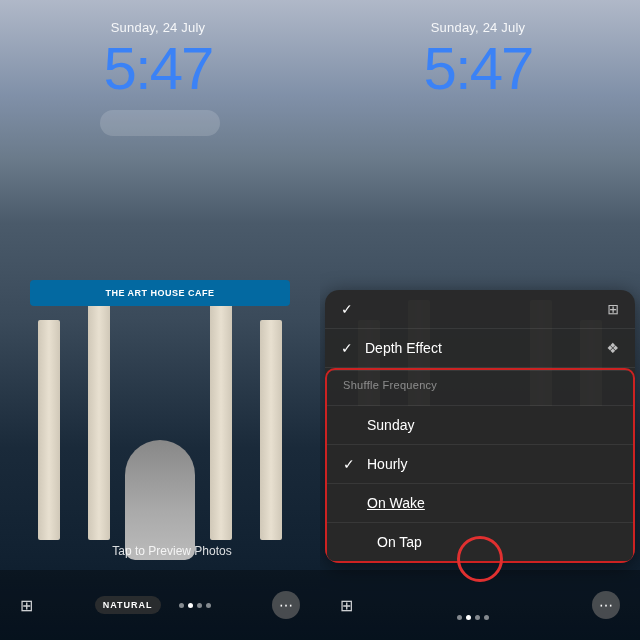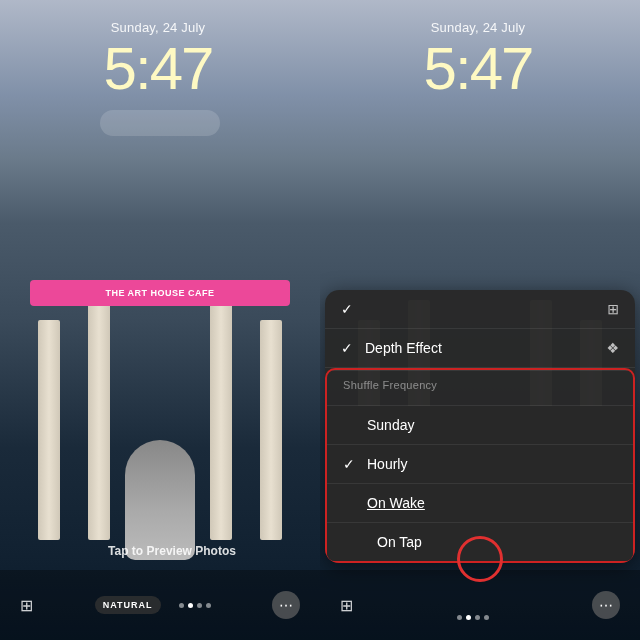--- a/index.html
+++ b/index.html
@@ -48,21 +48,21 @@
       width: 22px;
       background: linear-gradient(90deg, #d0c8b8, #e8e0d0, #d0c8b8);
       border-radius: 2px;
     }
 
     .cafe-sign {
       position: absolute;
       top: 280px;
       left: 30px;
       right: 30px;
-      background: #ec4899;
+      background: #0369a1;
       border-radius: 4px;
       padding: 8px 6px;
       text-align: center;
       color: #fff;
       font-size: 9px;
       font-weight: 700;
       letter-spacing: 0.5px;
     }
 
     .person-silhouette {
@@ -90,21 +90,21 @@
       font-size: 13px;
       font-weight: 400;
       color: rgba(255,255,255,0.9);
       margin-bottom: 4px;
       letter-spacing: 0.2px;
     }
 
     .time-label {
       font-size: 60px;
       font-weight: 100;
-      color: #fef9c3;
+      color: #3b82f6;
       letter-spacing: -2px;
       line-height: 1;
     }
 
     
     .notif-pill {
       position: absolute;
       top: 110px;
       left: 50%;
       transform: translateX(-50%);
@@ -169,21 +169,21 @@
 
     
     .tap-preview {
       position: absolute;
       bottom: 82px;
       left: 0;
       right: 0;
       text-align: center;
       color: rgba(255,255,255,0.85);
       font-size: 12px;
-      font-weight: 700;
+      font-weight: 400;
       padding-left: 24px;
     }
 
     
     .red-circle {
       position: absolute;
       bottom: 58px;
       left: 50%;
       transform: translateX(-50%);
       width: 46px;

